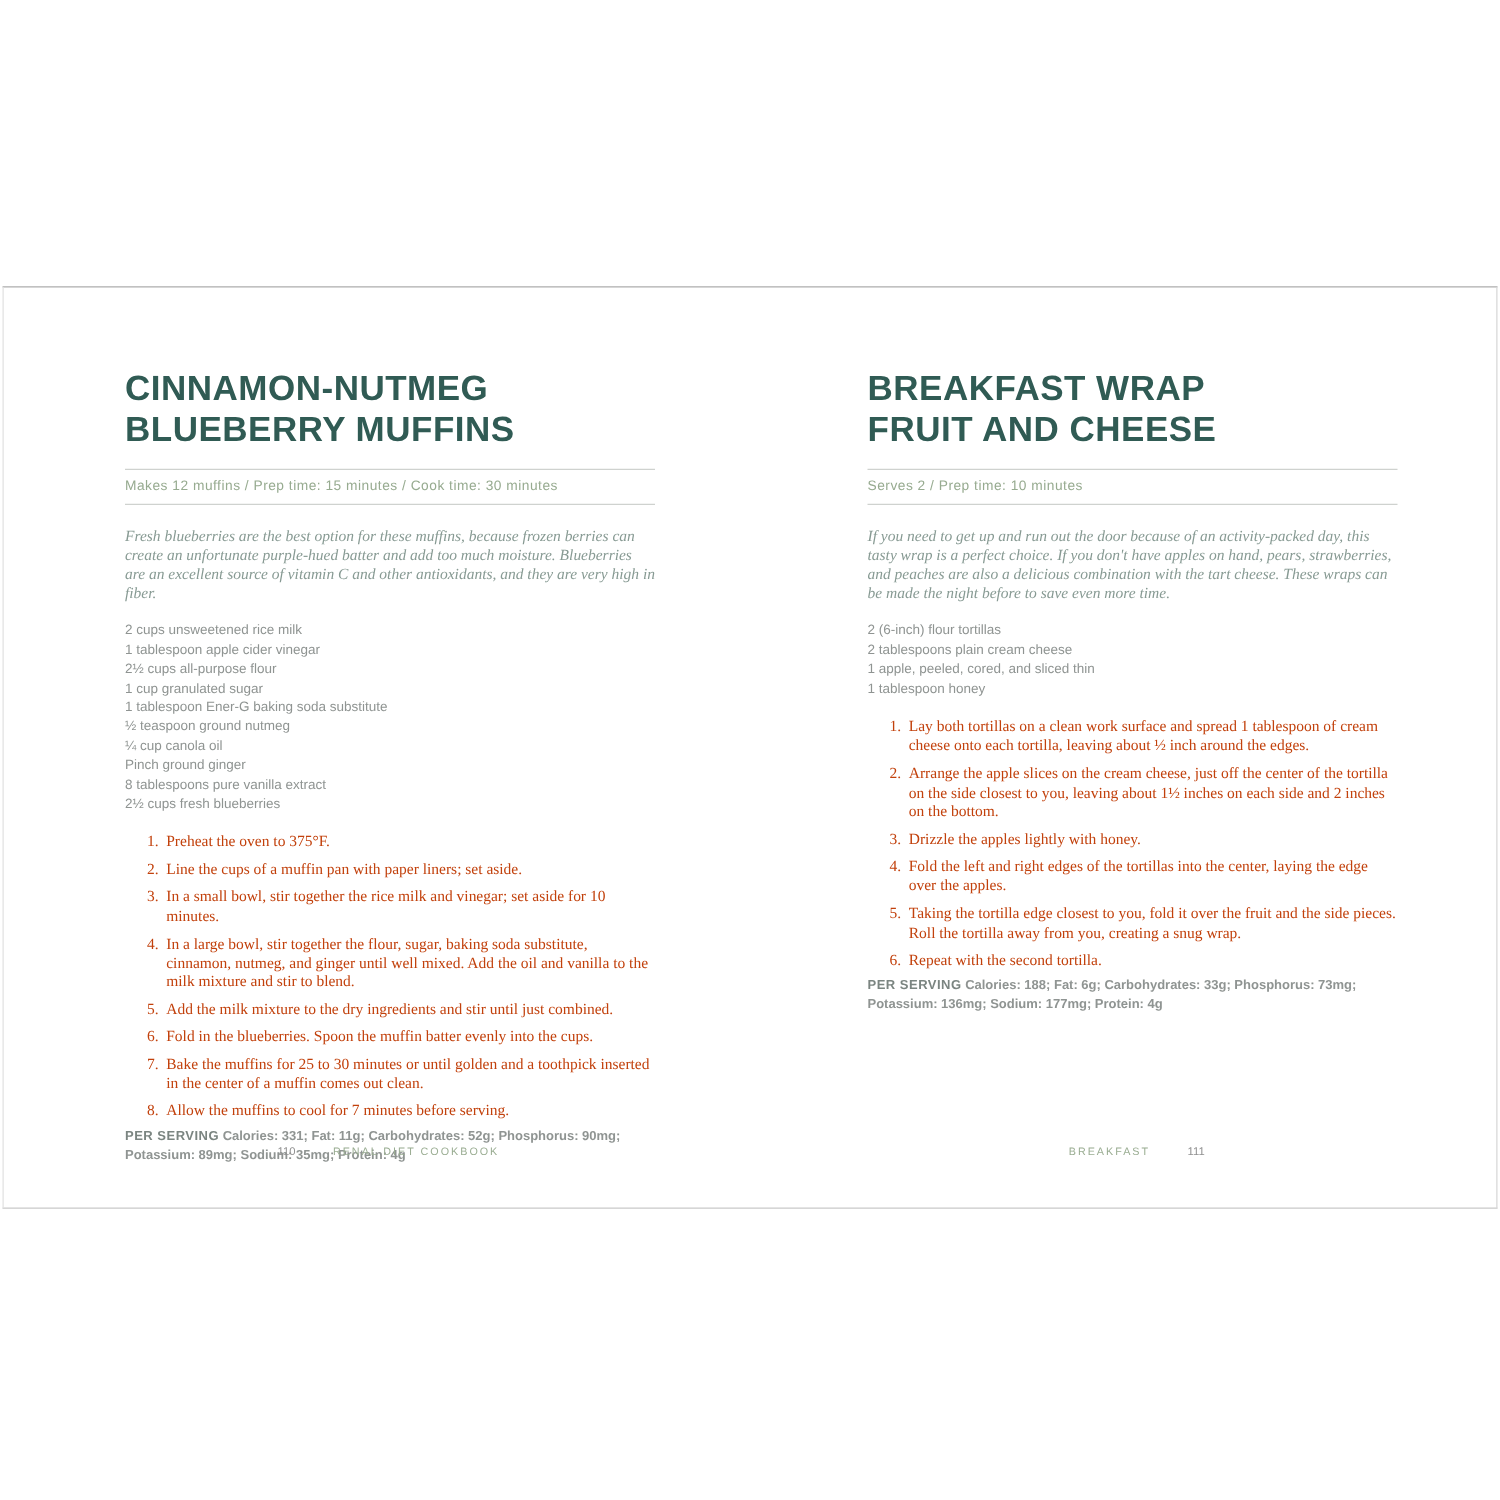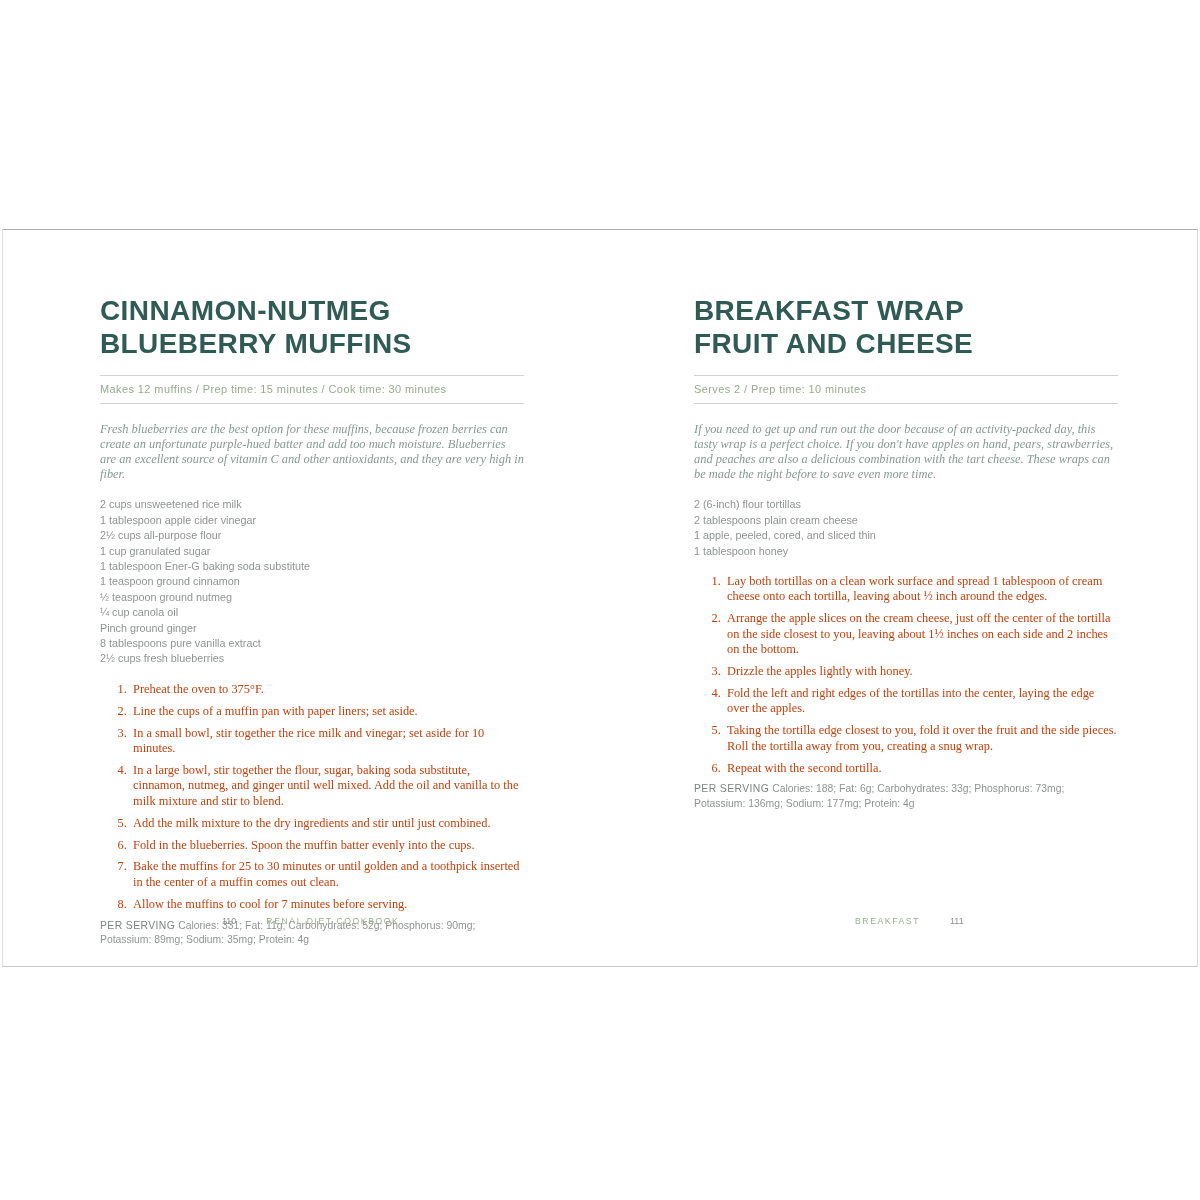--- a/index.html
+++ b/index.html
@@ -17,21 +17,21 @@
   .rule{border:none;border-top:1px solid #cfd2cf;margin:0;}
   .meta-text{color:#97ab90;font-size:11px;line-height:10.5px;letter-spacing:0.4px;
           padding:8px 0 8px 0;}
   .intro{margin-top:18px;color:#879a93;font-family:"Liberation Serif",serif;
           font-style:italic;font-size:12.4px;line-height:15.2px;}
   .ingredients{margin-top:15px;color:#8f9492;font-size:10.8px;line-height:15.4px;}
   .ingredient{white-space:nowrap;}
   .steps{margin:15px 0 0 0;padding:0 0 0 30px;color:#c2410c;
           font-family:"Liberation Serif",serif;font-size:12.4px;line-height:15.4px;}
   .steps li{margin-bottom:6.5px;padding-left:3px;}
-  .per-serving{margin-top:3px;color:#8f9492;font-size:10.4px;line-height:14.5px;}
+  .per-serving{margin-top:3px;color:#8f9492;font-size:10.4px;line-height:14.5px;font-weight:bold;}
   .per-serving .ps-label{color:#7b8581;letter-spacing:0.4px;}
   .footer-row{position:absolute;top:916px;font-size:9px;color:#909090;}
   .footer-row .book-label{color:#9aad92;letter-spacing:1.6px;font-size:8.6px;text-align:center;}
   .footer-left{left:222px;}
   .footer-right{left:855px;}
   .footer-gap{display:inline-block;width:30px;}
 </style>
 </head>
 <body>
 
@@ -48,21 +48,20 @@
       <div class="meta-text">Makes 12 muffins / Prep time: 15 minutes / Cook time: 30 minutes</div>
       <hr class="rule">
     </div>
     <div class="intro">Fresh blueberries are the best option for these muffins, because frozen berries can create an unfortunate purple-hued batter and add too much moisture. Blueberries are an excellent source of vitamin C and other antioxidants, and they are very high in fiber.</div>
     <div class="ingredients">
       <div class="ingredient">2 cups unsweetened rice milk</div>
       <div class="ingredient">1 tablespoon apple cider vinegar</div>
       <div class="ingredient">2½ cups all-purpose flour</div>
       <div class="ingredient">1 cup granulated sugar</div>
       <div class="ingredient">1 tablespoon Ener-G baking soda substitute</div>
-      <div class="ingredient">1 teaspoon ground cinnamon</div>
       <div class="ingredient">½ teaspoon ground nutmeg</div>
       <div class="ingredient">¼ cup canola oil</div>
       <div class="ingredient">Pinch ground ginger</div>
       <div class="ingredient">8 tablespoons pure vanilla extract</div>
       <div class="ingredient">2½ cups fresh blueberries</div>
     </div>
     <ol class="steps">
       <li>Preheat the oven to 375°F.</li>
       <li>Line the cups of a muffin pan with paper liners; set aside.</li>
       <li>In a small bowl, stir together the rice milk and vinegar; set aside for 10 minutes.</li>

